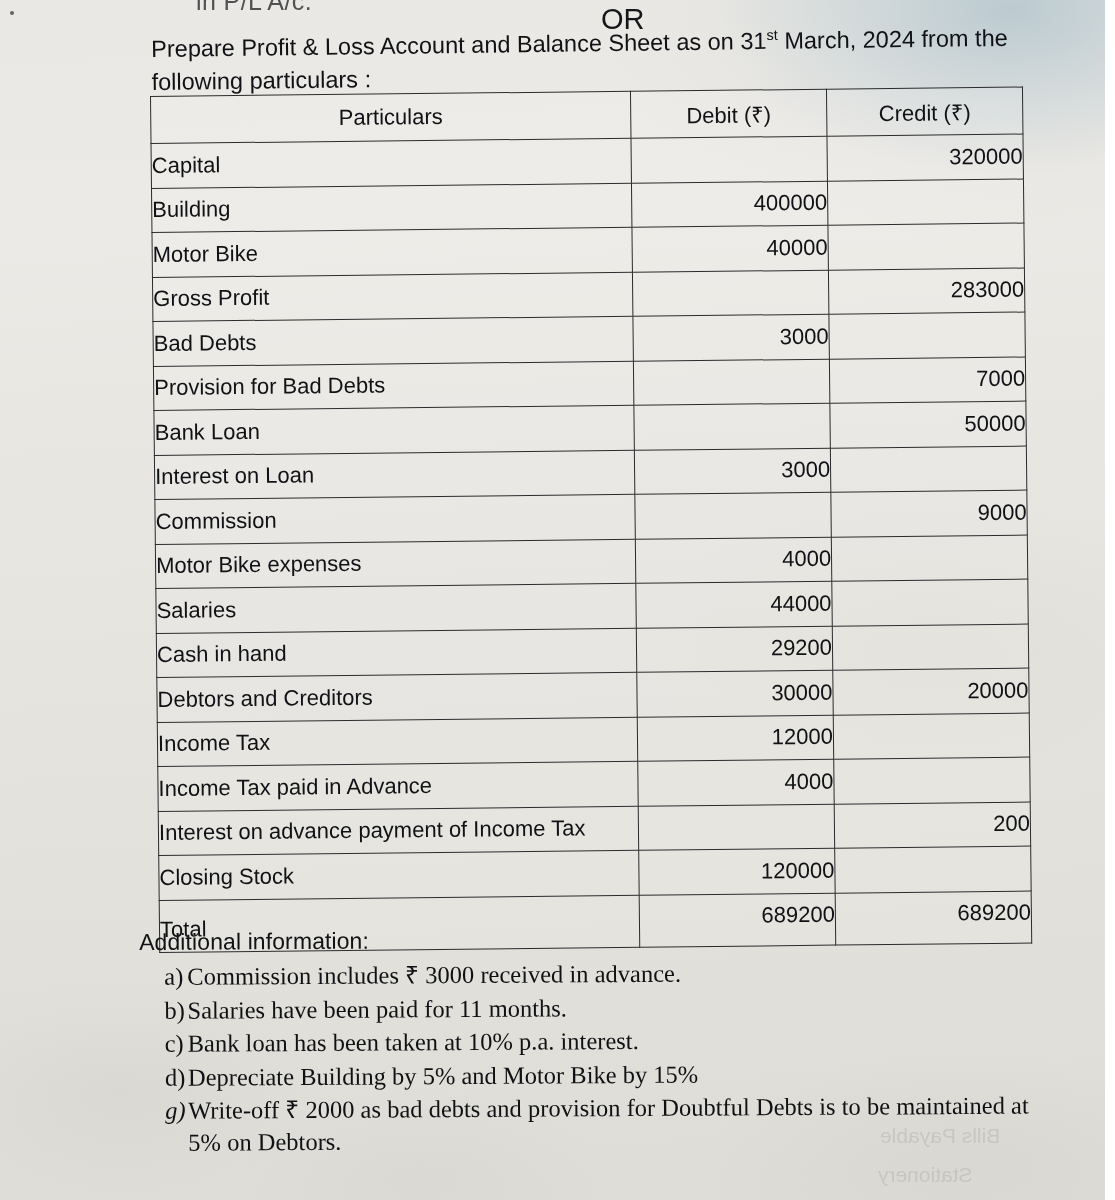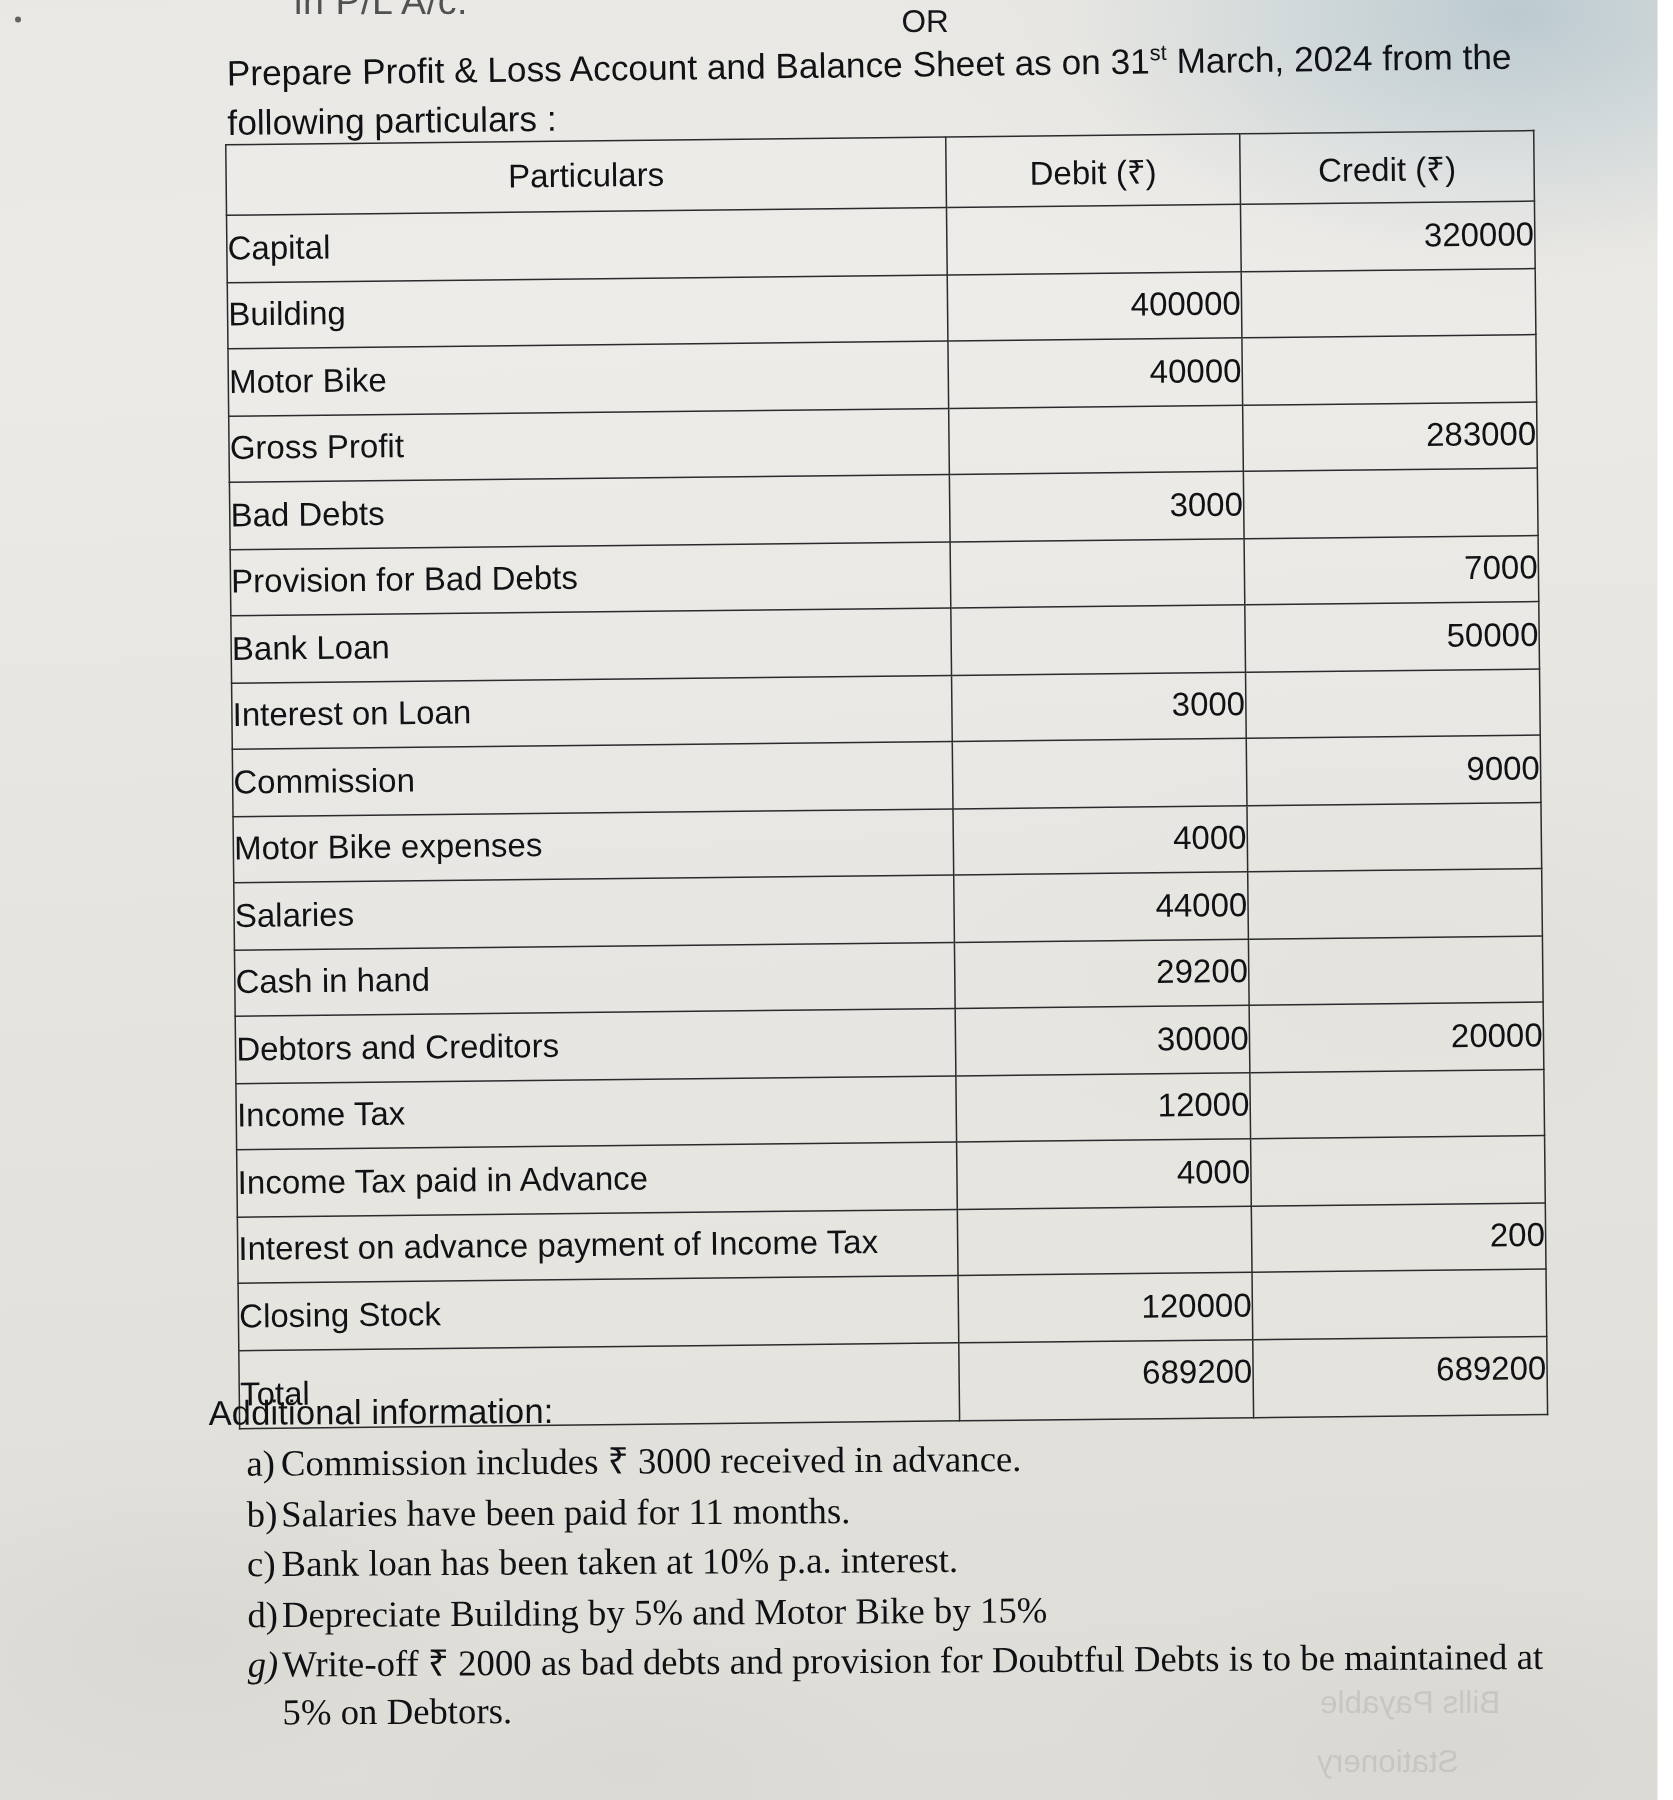--- a/index.html
+++ b/index.html
@@ -47,21 +47,21 @@
     letter-spacing: .4px;
     color: #2b2c2e;
     opacity: .80;
     white-space: nowrap;
   }
 
   .or-label {
     position: absolute;
     left: 601px;
     top: 3px;
-    font-size: 21px;
+    font-size: 29px;
     color: #15161a;
     white-space: nowrap;
   }
 
   .prompt {
     position: absolute;
     left: 151px;
     top: 33px;
     width: 880px;
     font-size: 23.5px;

